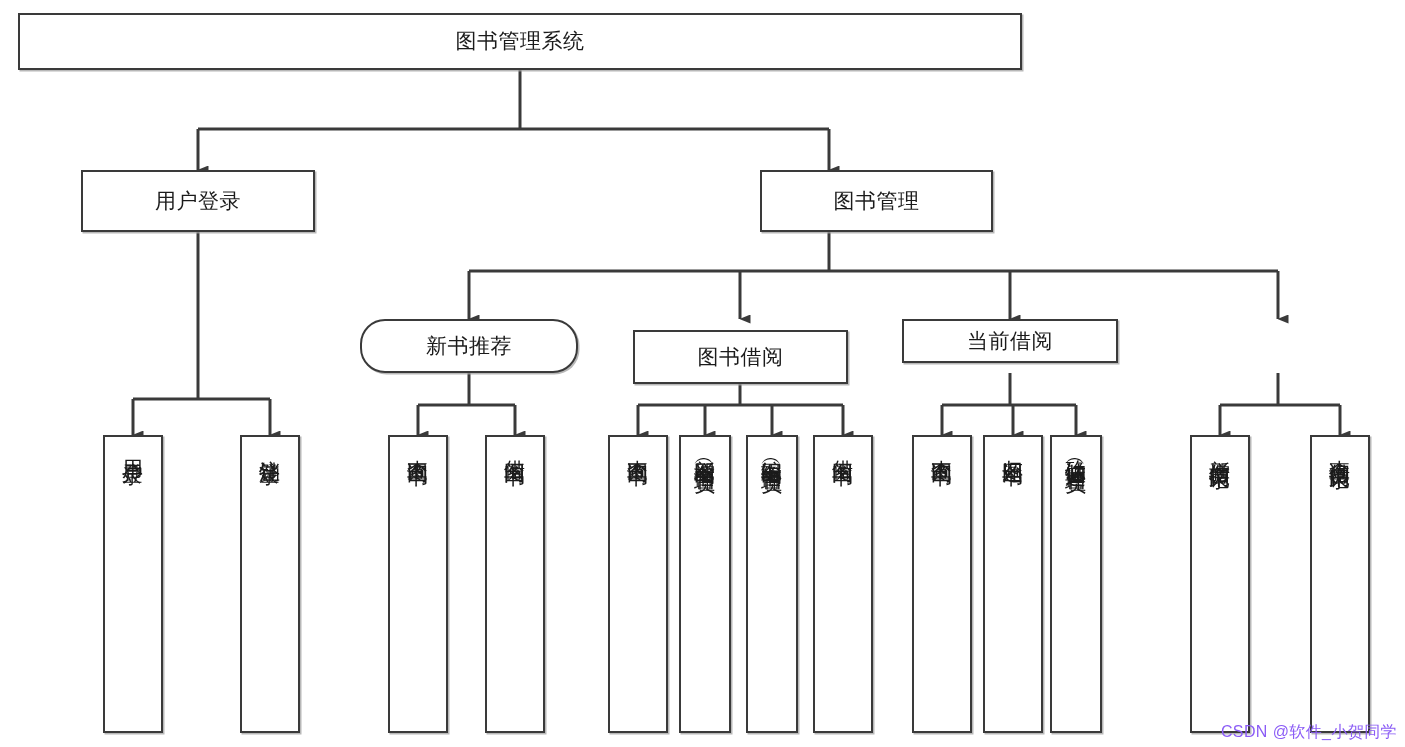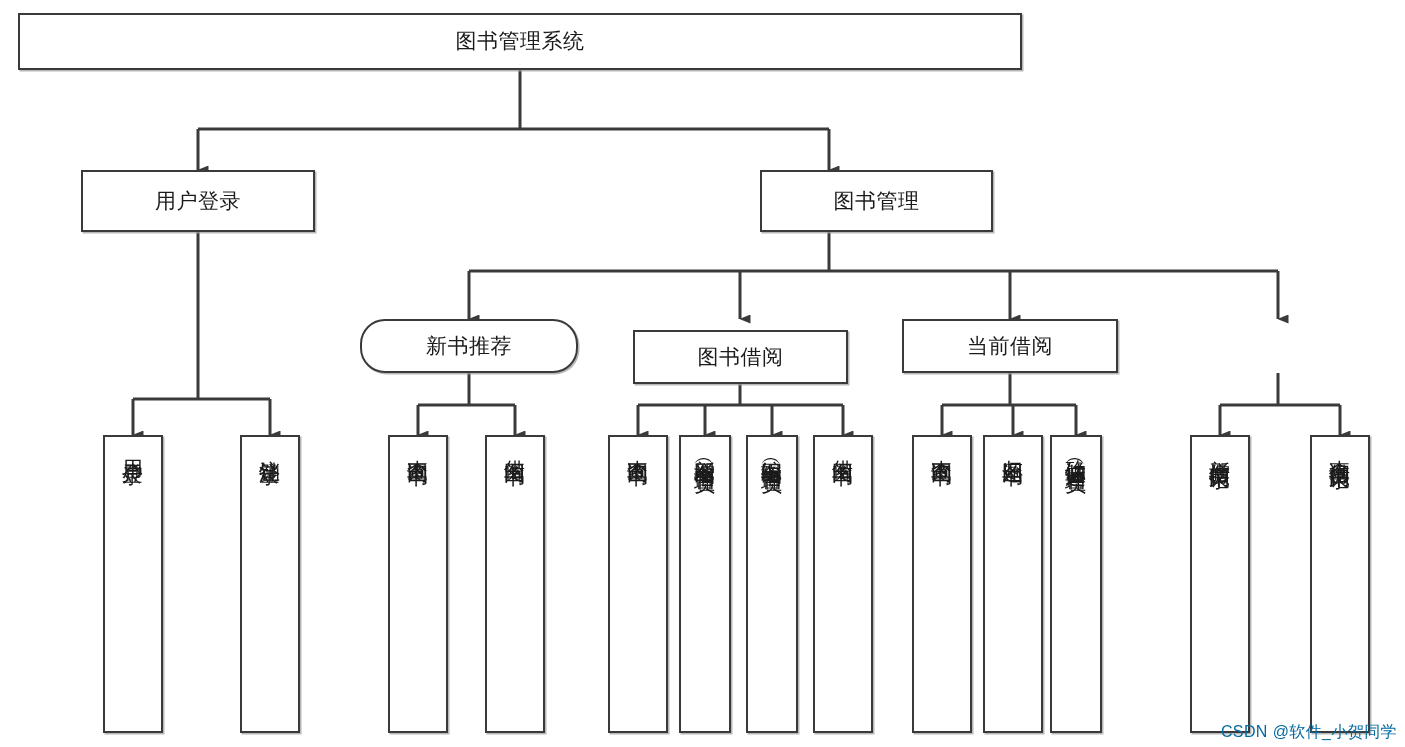--- a/index.html
+++ b/index.html
@@ -52,21 +52,21 @@
   }
   .node.vertical {
     align-items: flex-start;
     padding-top: 6px;
   }
   .watermark {
     position: absolute;
     right: 8px;
     bottom: 4px;
     font-size: 16px;
-    color: #0369a1;
+    color: #8b5cf6;
     white-space: nowrap;
     letter-spacing: 0.4px;
   }
 </style>
 </head>
 <body>
 
 <div id="diagram-root">
 
   <svg class="wires" viewBox="0 0 1405 747">
@@ -132,21 +132,21 @@
   <div class="node" id="node-l2-1" style="left: 712px; top: 170px; width: 233px; height: 62px; margin-left: 48px;">
     <span class="label">图书管理</span>
   </div>
 
   <div class="node" id="node-l3-0" style="left: 360px; top: 319px; width: 218px; height: 54px; border-radius: 25px;">
     <span class="label">新书推荐</span>
   </div>
   <div class="node" id="node-l3-1" style="left: 633px; top: 330px; width: 215px; height: 54px;">
     <span class="label">图书借阅</span>
   </div>
-  <div class="node" id="node-l3-2" style="left: 902px; top: 319px; width: 216px; height: 54px;">
+  <div class="node" id="node-l3-2" style="left: 902px; top: 319px; width: 216px; height: 44px;">
     <span class="label">当前借阅</span>
   </div>
 
   <div class="node vertical" id="node-leaf-0" style="left: 103px; top: 435px; width: 60px; height: 298px;">
     <span class="label">用户登录</span>
   </div>
   <div class="node vertical" id="node-leaf-1" style="left: 240px; top: 435px; width: 60px; height: 298px;">
     <span class="label">注销登录</span>
   </div>
   <div class="node vertical" id="node-leaf-2" style="left: 388px; top: 435px; width: 60px; height: 298px;">

